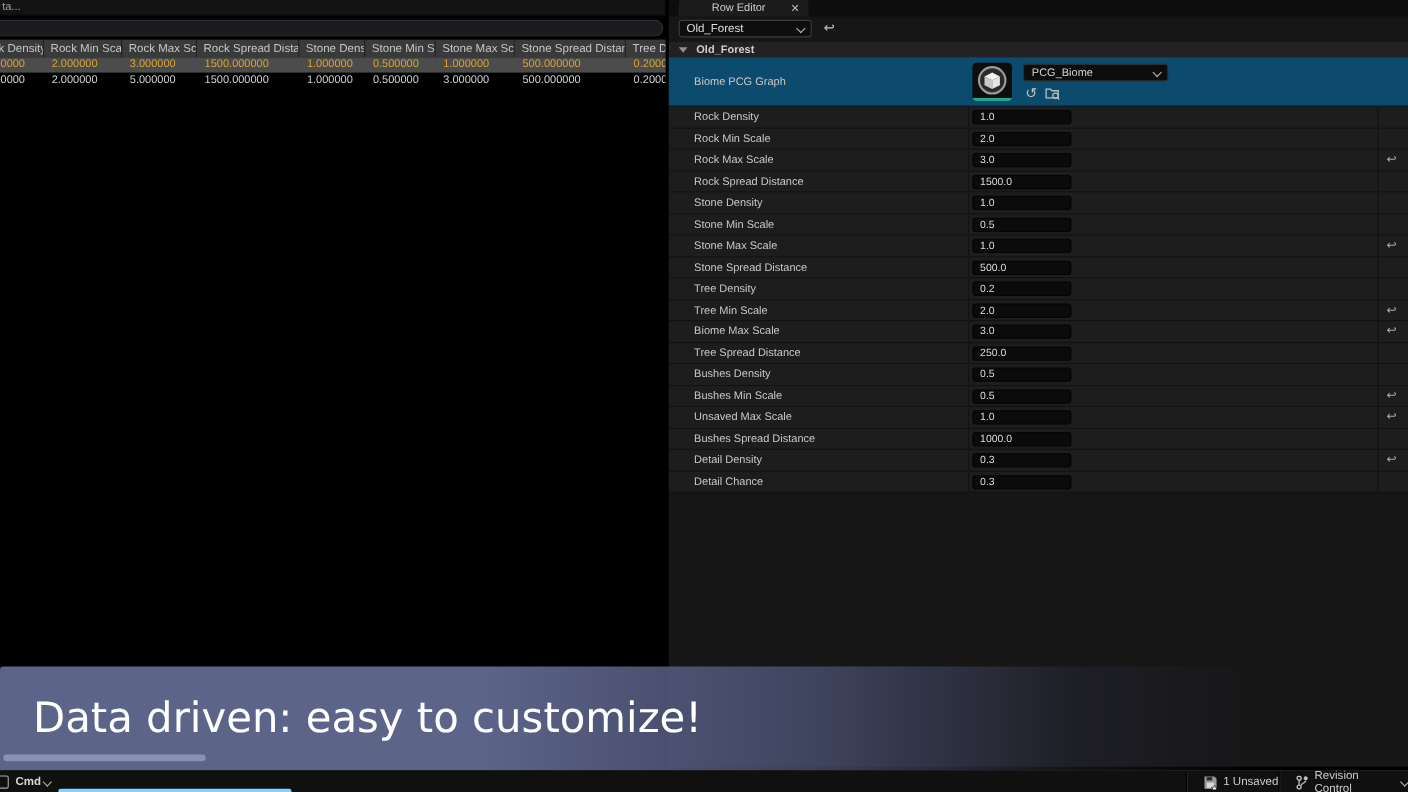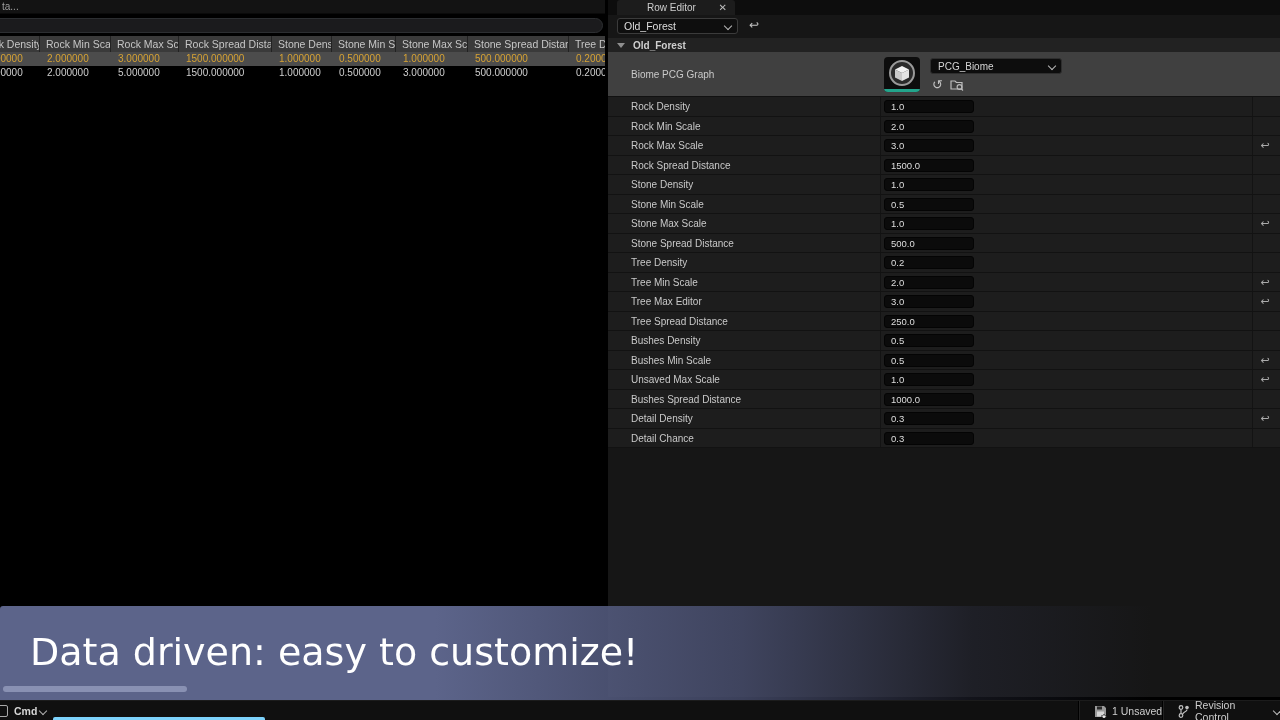--- a/index.html
+++ b/index.html
@@ -25,21 +25,21 @@
   .re-tab-title { font-size:10px; color:#cdcdcd; margin-left:30px; }
   .re-tab-close { margin-left:auto; margin-right:8px; font-size:10px; color:#bdbdbd; cursor:pointer; }
   .re-combo { position:absolute; left:9px; top:18px; width:121px; height:16px; background:#0e0e0e; border:1px solid #3b3b3b; border-radius:3px; display:flex; align-items:center; }
   .re-combo-text { font-size:10.5px; color:#dedede; margin-left:6px; }
   .undo-btn { position:absolute; left:138px; top:17px; width:16px; height:16px; color:#c2c2c2; font-size:12px; line-height:16px; text-align:center; cursor:pointer; }
   .chev { width:7px; height:7px; margin-left:auto; margin-right:6px; position:relative; }
   .chev::after { content:""; position:absolute; left:1px; top:0; width:5px; height:5px; border-right:1.4px solid #b8b8b8; border-bottom:1.4px solid #b8b8b8; transform:rotate(45deg); }
   .re-section { position:absolute; left:0; top:38px; width:100%; height:14px; background:#222222; display:flex; align-items:center; }
   .re-section-tri { width:0; height:0; border-left:4px solid transparent; border-right:4px solid transparent; border-top:5px solid #8f8f8f; margin-left:9px; }
   .re-section-title { font-size:10px; font-weight:bold; color:#cfcfcf; margin-left:8px; }
-  .pcg-row { position:absolute; left:0; top:52px; width:100%; height:45px; background:#404040; border-bottom:1px solid #111; }
+  .pcg-row { position:absolute; left:0; top:52px; width:100%; height:45px; background:#0c4a6e; border-bottom:1px solid #111; }
   .prop-label { font-size:10px; color:#c9c9c9; }
   .pcg-label { position:absolute; left:23px; top:0; line-height:45px; }
   .pcg-thumb { position:absolute; left:276px; top:5px; width:36px; height:35px; background:#0d0d0d; border-radius:4px; overflow:hidden; }
   .pcg-thumb-circle { position:absolute; left:5px; top:3px; width:26px; height:26px; border-radius:50%; border:2px solid #9a9a9a; background:#2a2a2a; display:flex; align-items:center; justify-content:center; }
   .pcg-underline { position:absolute; left:0; bottom:0; width:100%; height:3px; }
   .pcg-combo { position:absolute; left:322px; top:6px; width:132px; height:16px; background:#0d0d0d; border:1px solid #2e2e2e; border-radius:3px; display:flex; align-items:center; }
   .pcg-combo-text { font-size:10px; color:#d4d4d4; margin-left:7px; }
   .pcg-icons { position:absolute; left:324px; top:26px; display:flex; gap:7px; align-items:center; }
   .pcg-use-icon { font-size:13px; color:#c0c0c0; line-height:13px; cursor:pointer; }
   .props { position:absolute; left:0; top:97px; width:100%; }
@@ -221,21 +221,21 @@
         <input class="prop-value" value="0.2" style="">
       </div>
       <div class="prop-row">
         <span class="prop-label name">Tree Min Scale</span>
         <div class="splitter"></div>
         <div class="splitter2"></div>
         <input class="prop-value" value="2.0" style="">
         <div class="reset-btn">↩</div>
       </div>
       <div class="prop-row">
-        <span class="prop-label name">Tree Max Editor</span>
+        <span class="prop-label name">Biome Max Scale</span>
         <div class="splitter"></div>
         <div class="splitter2"></div>
         <input class="prop-value" value="3.0" style="">
         <div class="reset-btn">↩</div>
       </div>
       <div class="prop-row">
         <span class="prop-label name">Tree Spread Distance</span>
         <div class="splitter"></div>
         <div class="splitter2"></div>
         <input class="prop-value" value="250.0" style="">

